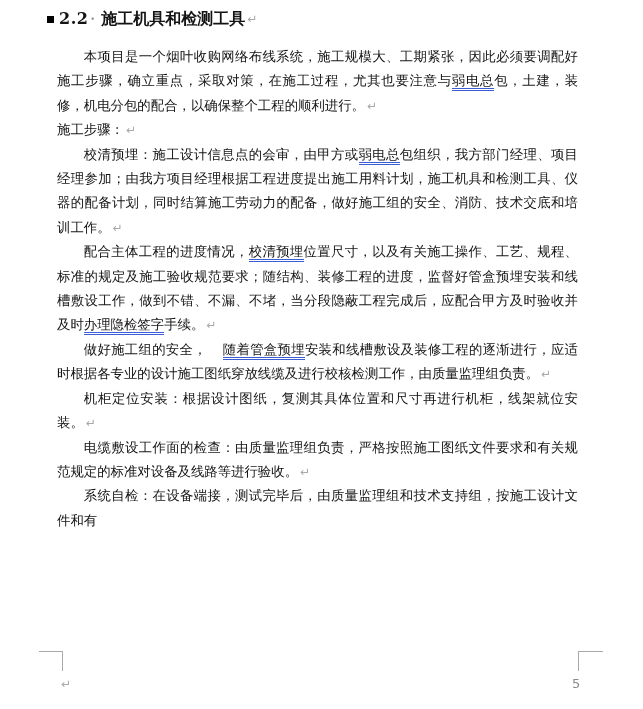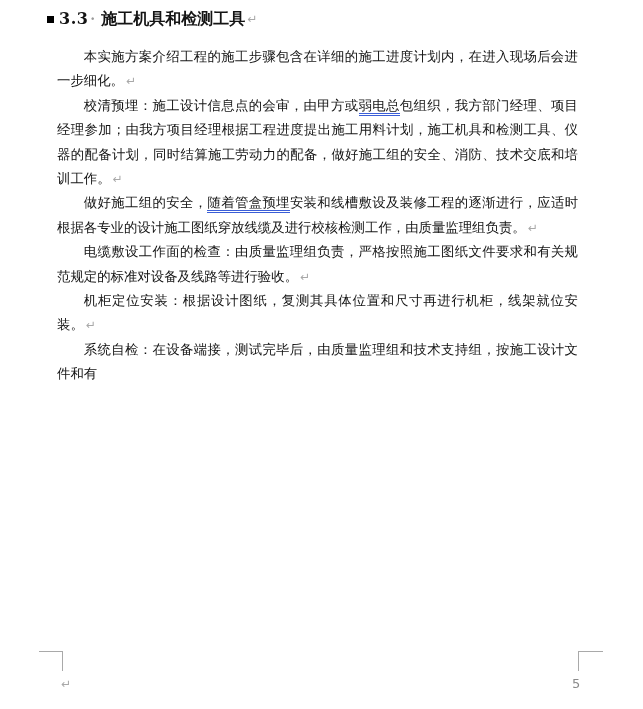--- a/index.html
+++ b/index.html
@@ -62,32 +62,34 @@
     font-family:"DejaVu Sans","Liberation Sans",sans-serif;
   }
 </style>
 </head>
 <body>
 
 <div class="page">
 
   <div class="heading">
     <span class="hsquare"></span>
-    <span class="hnum">3.3</span>
+    <span class="hnum">2.2</span>
     <span class="spacedot">·</span>
     <span>施工机具和检测工具</span>
     <span class="pmark hmark">↵</span>
   </div>
 
   <div class="docbody">
-      <p class="para indent"><span>本实施方案介绍工程的施工步骤包含在详细的施工进度计划内，在进入现场后会进一步细化。</span><span class="pmark">↵</span></p>
+      <p class="para indent"><span>本项目是一个烟叶收购网络布线系统，施工规模大、工期紧张，因此必须要调配好施工步骤，确立重点，采取对策，在施工过程，尤其也要注意与</span><span class="proof" style="border-bottom-color: rgb(59, 94, 215);">弱电总</span><span>包，土建，装修，机电分包的配合，以确保整个工程的顺利进行。</span><span class="pmark">↵</span></p>
+      <p class="para"><span>施工步骤：</span><span class="pmark">↵</span></p>
       <p class="para indent"><span>校清预埋：施工设计信息点的会审，由甲方或</span><span class="proof" style="border-bottom-color: rgb(59, 94, 215);">弱电总</span><span>包组织，我方部门经理、项目经理参加；由我方项目经理根据工程进度提出施工用料计划，施工机具和检测工具、仪器的配备计划，同时结算施工劳动力的配备，做好施工组的安全、消防、技术交底和培训工作。</span><span class="pmark">↵</span></p>
-      <p class="para indent"><span>做好施工组的安全，</span><span class="proof" style="border-bottom-color: rgb(59, 94, 215);">随着管盒预埋</span><span>安装和线槽敷设及装修工程的逐渐进行，应适时根据各专业的设计施工图纸穿放线缆及进行校核检测工作，由质量监理组负责。</span><span class="pmark">↵</span></p>
+      <p class="para indent"><span>配合主体工程的进度情况，</span><span class="proof" style="border-bottom-color: rgb(59, 94, 215);">校清预埋</span><span>位置尺寸，以及有关施工操作、工艺、规程、标准的规定及施工验收规范要求；随结构、装修工程的进度，监督好管盒预埋安装和线槽敷设工作，做到不错、不漏、不堵，当分段隐蔽工程完成后，应配合甲方及时验收并及时</span><span class="proof" style="border-bottom-color: rgb(59, 94, 215);">办理隐检签字</span><span>手续。</span><span class="pmark">↵</span></p>
+      <p class="para indent"><span>做好施工组的安全，</span><span class="proof" style="border-bottom-color: rgb(59, 94, 215); margin-left: 16px;">随着管盒预埋</span><span>安装和线槽敷设及装修工程的逐渐进行，应适时根据各专业的设计施工图纸穿放线缆及进行校核检测工作，由质量监理组负责。</span><span class="pmark">↵</span></p>
+      <p class="para indent"><span>机柜定位安装：根据设计图纸，复测其具体位置和尺寸再进行机柜，线架就位安装。</span><span class="pmark">↵</span></p>
       <p class="para indent"><span>电缆敷设工作面的检查：由质量监理组负责，严格按照施工图纸文件要求和有关规范规定的标准对设备及线路等进行验收。</span><span class="pmark">↵</span></p>
-      <p class="para indent"><span>机柜定位安装：根据设计图纸，复测其具体位置和尺寸再进行机柜，线架就位安装。</span><span class="pmark">↵</span></p>
       <p class="para indent"><span>系统自检：在设备端接，测试完毕后，由质量监理组和技术支持组，按施工设计文件和有</span></p>
     </div>
 
   <div class="corner left"></div>
   <div class="corner right"></div>
 
   <span class="footer-mark">↵</span>
   <span class="page-number">5</span>
 
 </div>

